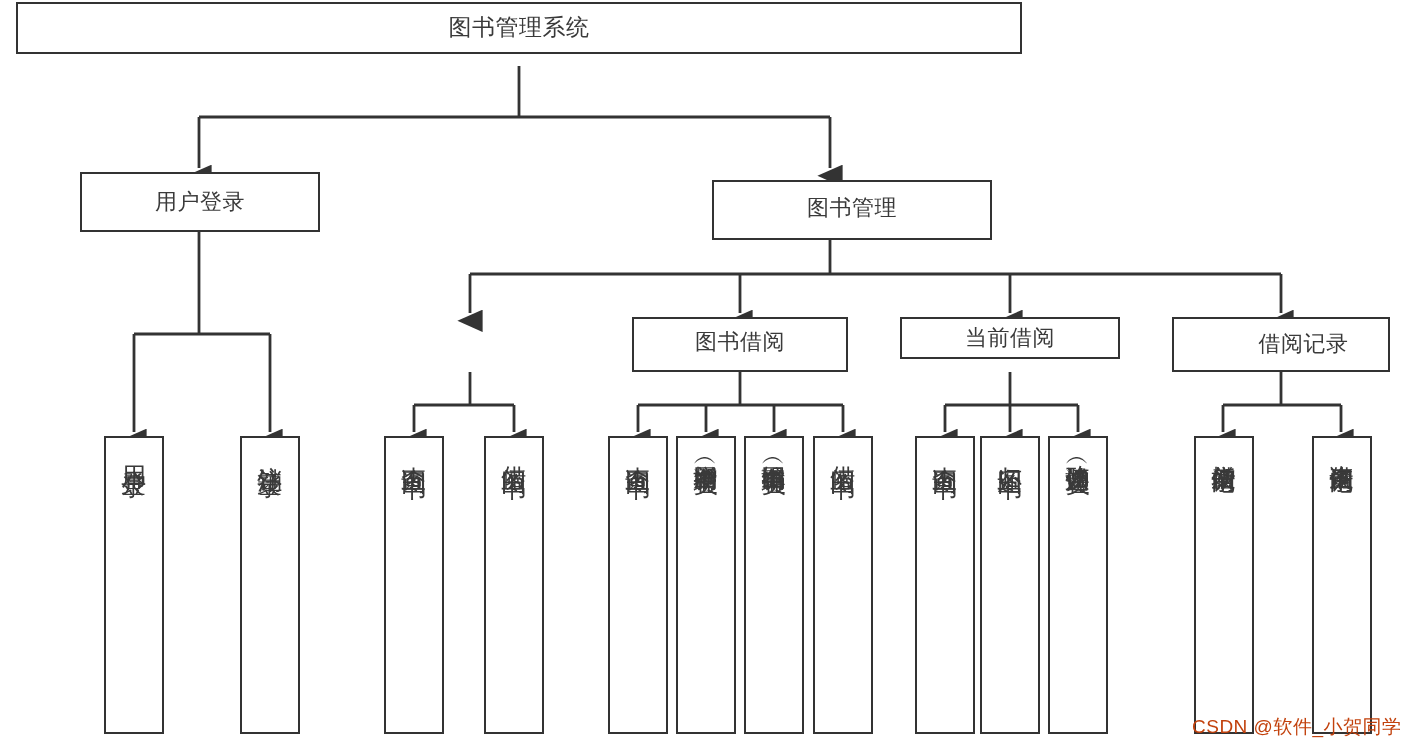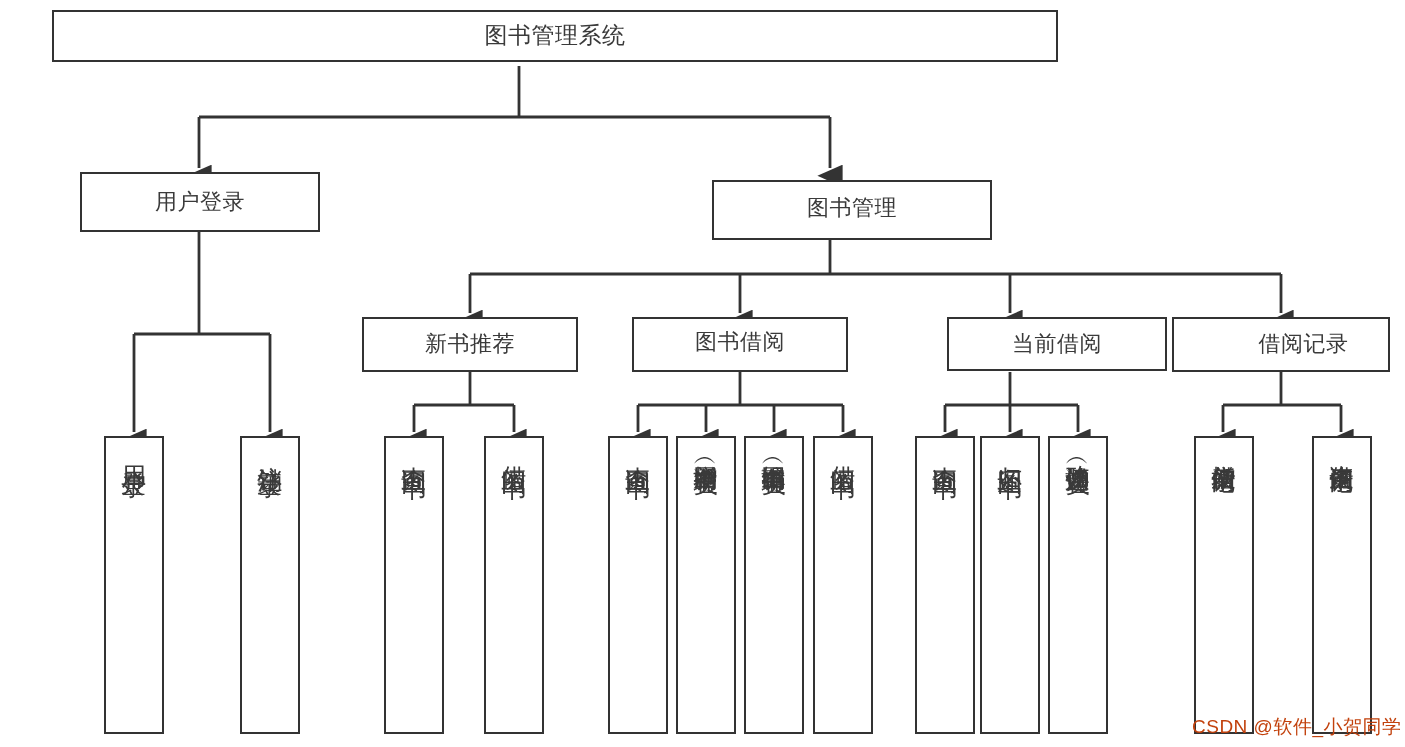--- a/index.html
+++ b/index.html
@@ -125,41 +125,38 @@
       <path d="M1010,405 L1010,432" marker-end="url(#arrow)"></path>
       <path d="M1078,405 L1078,432" marker-end="url(#arrow)"></path>
 
       <path d="M1281,372 L1281,405"></path>
       <path d="M1223,405 L1341,405"></path>
       <path d="M1223,405 L1223,432" marker-end="url(#arrow)"></path>
       <path d="M1341,405 L1341,432" marker-end="url(#arrow)"></path>
     </g>
   </svg>
 
-  <div class="node h-node root" style="left:16px; top:10px; width:1006px; height:52px;margin-left:36px;">
+  <div class="node h-node root" style="left:16px; top:2px; width:1006px; height:52px;">
     <span class="node-label">图书管理系统</span>
   </div>
 
   <div class="node h-node" style="left:80px; top:172px; width:240px; height:60px;">
     <span class="node-label">用户登录</span>
   </div>
 
   <div class="node h-node" style="left:712px; top:180px; width:280px; height:60px;font-family:Liberation Mono, monospace;">
     <span class="node-label">图书管理</span>
   </div>
 
-  <div class="node h-node" style="left:362px; top:317px; width:216px; height:55px;">
-    <span class="node-label">新书推荐</span>
-  </div>
 
   <div class="node h-node" style="left:632px; top:317px; width:216px; height:55px;font-family:Liberation Mono, monospace;">
     <span class="node-label">图书借阅</span>
   </div>
 
-  <div class="node h-node" style="left:900px; top:317px; width:220px; height:54px;margin-left:47px;">
+  <div class="node h-node" style="left:900px; top:317px; width:220px; height:42px;">
     <span class="node-label">当前借阅</span>
   </div>
 
   <div class="node h-node" style="left:1172px; top:317px; width:218px; height:55px;padding-left:45px;">
     <span class="node-label">借阅记录</span>
   </div>
 
   <div class="node v-node" style="left:104px; top:436px; width:60px; height:298px;">
     <span class="node-label">用户登录</span>
   </div>

